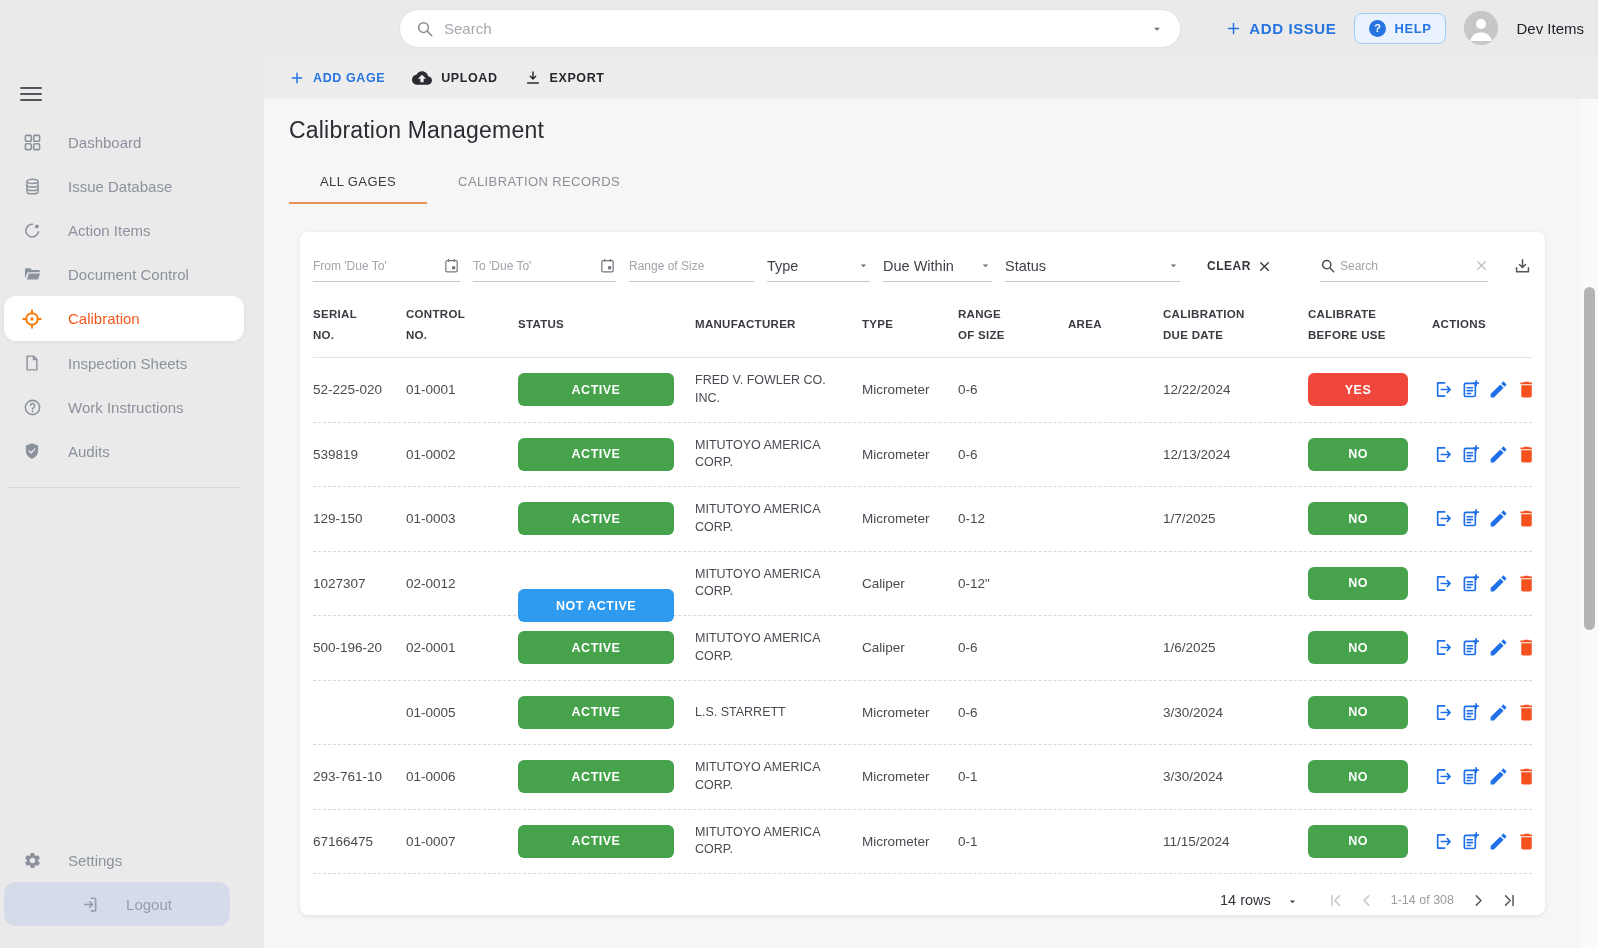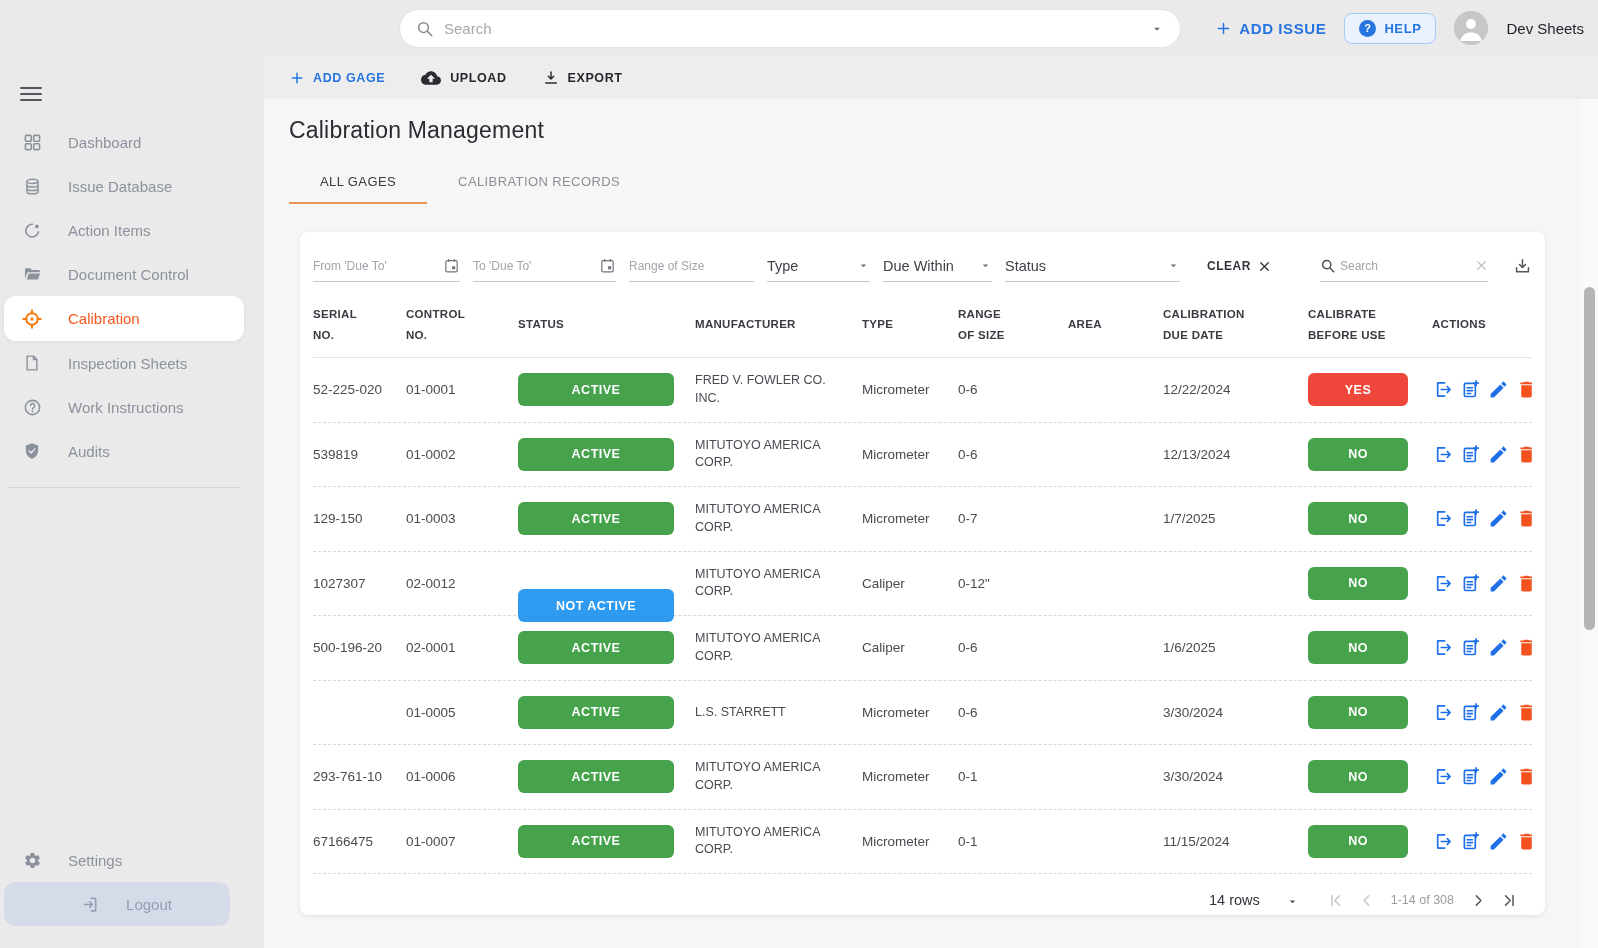--- a/index.html
+++ b/index.html
@@ -39,21 +39,21 @@
   .nav-item .icon{width:20px; color:var(--gray);}
   .nav-item.active{background:#fff; border-radius:12px; margin:0 20px 0 4px; padding-left:18px; height:45px; color:var(--orange); box-shadow:0 1px 4px rgba(0,0,0,.05);}
   .nav-item.active .icon{color:var(--orange2);}
   .nav-divider{height:1px; background:#d7d7db; margin:14px 24px 0 8px;}
   .sidebar-footer{position:absolute; bottom:22px; left:0; width:100%;}
   .nav-item.logout-pill{background:#d5dbe9; border-radius:12px; margin:0 34px 0 4px; padding-left:18px; color:#959daf;justify-content:center;}
   .nav-item.logout-pill .icon{color:#959daf;}
 
   
   .main{position:absolute; left:264px; top:56px; width:1334px; height:892px; background:var(--content);}
-  .subtoolbar{height:43px; background:var(--toolbar); display:flex; align-items:center; gap:36px; padding-left:26px;}
+  .subtoolbar{height:43px; background:var(--toolbar); display:flex; align-items:center; gap:27px; padding-left:26px;}
   .tool-btn{display:flex; align-items:center; gap:9px; font-size:12.5px; font-weight:600; letter-spacing:.6px; color:#26262c; background:none; border:none; cursor:pointer; font-family:inherit;}
   .tool-btn.blue{color:var(--blue);}
   .page-title{font-size:23px; font-weight:500; color:#2b2b33; letter-spacing:.2px; margin:18px 0 0 25px;}
   .tabs{display:flex; margin:16px 0 0 25px;}
   .tab{height:44px; padding:0 31px; display:flex; align-items:center; font-size:13px; font-weight:500; letter-spacing:.4px; color:#8e8e96; cursor:pointer; border-bottom:2px solid transparent; background:none; border-top:none; border-left:none; border-right:none; font-family:inherit;}
   .tab.active{color:#3a3a40; border-bottom:2px solid #e8935a;}
 
   
   .card{position:absolute; left:36px; top:176px; width:1245px; height:683px; background:#fff; border-radius:8px; box-shadow:0 1px 4px rgba(40,40,50,.10); padding:10px 13px 0 13px;}
 
@@ -77,21 +77,21 @@
   .td.mfr{font-size:12.5px; line-height:1.4; max-width:140px;}
   .badge{display:flex; align-items:center; justify-content:center; height:33px; border-radius:6px; color:#fff; font-size:12.5px; font-weight:700; letter-spacing:.5px;}
   .badge.b-status{width:156px;}
   .badge.b-cbu{width:100px;}
   .badge.green{background:var(--green);} .badge.red{background:var(--red);} .badge.blue{background:var(--lblue);margin-top:45px;}
   .actions{display:flex; align-items:center; gap:7px;}
   .abtn{background:none; border:none; cursor:pointer; padding:0;}
 
   
   .pagination{display:flex; align-items:center; justify-content:flex-end; gap:10px; height:48px; padding-right:12px; margin-top:2px;}
-  .rows-select{display:flex; align-items:flex-end; gap:26px; font-size:14.5px; color:#33333b; margin-right:16px; background:none; border:none; cursor:pointer; font-family:inherit;}
+  .rows-select{display:flex; align-items:flex-end; gap:15px; font-size:14.5px; color:#33333b; margin-right:16px; background:none; border:none; cursor:pointer; font-family:inherit;}
   .pg-btn{background:none; border:none; cursor:pointer; padding:2px;}
   .pg-range{font-size:12.5px; color:#9b9ba1; margin:0 4px;}
 
   
   .vscroll{position:absolute; right:0; top:99px; width:17px; height:849px; background:#fafafa; z-index:6;}
   .vscroll .thumb{position:absolute; left:3px; top:188px; width:11px; height:343px; border-radius:6px; background:#b4b4b7; cursor:pointer;}
 </style>
 </head>
 <body>
 
@@ -123,21 +123,21 @@
       <span class="help-q">?</span>
       <span>HELP</span>
     </button>
     <span class="avatar icon">
       <svg width="34" height="34" viewBox="0 0 34 34">
           <circle cx="17" cy="17" r="17" fill="#c7c7c9"></circle>
           <circle cx="17" cy="13" r="5" fill="#fff"></circle>
           <path d="M6 30c1.5-6 6-8.5 11-8.5s9.5 2.5 11 8.5z" fill="#fff"></path>
         </svg>
     </span>
-    <span class="user-name">Dev Sheets</span>
+    <span class="user-name">Dev Items</span>
   </div>
 </header>
 
 <aside class="sidebar">
   <button class="hamburger">
     <svg width="22" height="16" viewBox="0 0 22 16" stroke="#55555d" stroke-width="2" stroke-linecap="round">
         <path d="M1 2h20M1 8h20M1 14h20"></path>
       </svg>
   </button>
   <nav>
@@ -476,21 +476,21 @@
     </div>
   </div>
         <div class="trow">
     <div class="td">129-150</div>
     <div class="td">01-0003</div>
     <div class="td">
             <span class="badge b-status green">ACTIVE</span>
           </div>
     <div class="td mfr">MITUTOYO AMERICA CORP.</div>
     <div class="td">Micrometer</div>
-    <div class="td">0-7</div>
+    <div class="td">0-12</div>
     <div class="td"></div>
     <div class="td">1/7/2025</div>
     <div class="td">
             <span class="badge b-cbu green">NO</span>
           </div>
     <div class="td actions">
       <button class="abtn">
         <svg width="21" height="21" viewBox="0 0 24 24" fill="none" stroke="#1e6fe8" stroke-width="1.9" stroke-linecap="round" stroke-linejoin="round">
                 <path d="M14.5 4.5H6.5v15h8"></path>
                 <path d="M10.5 12h10M17.5 8.8l3.2 3.2-3.2 3.2"></path>

